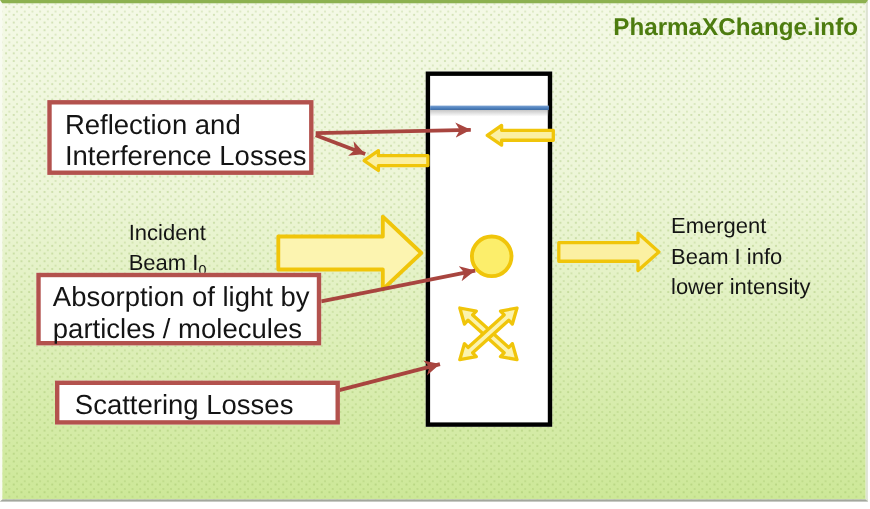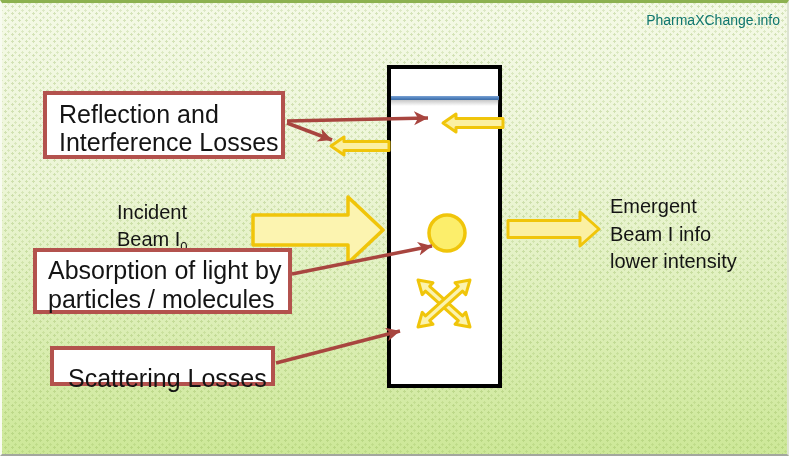--- a/index.html
+++ b/index.html
@@ -17,21 +17,21 @@
     border-left:2px solid #f8fbf0;
     border-right:2px solid #dde3d2;
     border-bottom:2px solid #a3a79e;
     background:
       radial-gradient(rgba(139,176,80,0.30) 1px, transparent 1.4px) 0 0/7px 7px,
       radial-gradient(rgba(139,176,80,0.22) 1px, transparent 1.4px) 3px 4px/7px 7px,
       linear-gradient(180deg, #f4f9e6 0%, #ecf5d6 40%, #cde898 100%);
   }
   .watermark{
     position:absolute;top:12px;right:11px;
-    font-size:14px;color:#0f766e;letter-spacing:0px;
+    font-size:22px;color:#4d7c0f;letter-spacing:0px;font-weight:bold;
   }
   
   .cuvette{
     position:absolute;left:387px;top:65px;width:115px;height:323px;
     box-sizing:border-box;border:4px solid #000;background:#fff;
   }
   .meniscus{
     position:absolute;left:391px;top:96px;width:108px;height:4px;
     background:linear-gradient(180deg,#7ba2d3 0%,#4f81bd 55%,#3e6da6 100%);
   }
@@ -40,21 +40,21 @@
     background:linear-gradient(180deg,rgba(130,130,130,0.45),rgba(130,130,130,0));
   }
   
   .callout{
     position:absolute;box-sizing:border-box;background:#fff;
     border:4px solid #b3524d;color:#141414;font-size:25px;
   }
   .callout .ln{white-space:nowrap;}
   .callout-reflection{left:43px;top:91px;width:242px;height:68px;padding:5px 0 0 12px;line-height:28px;}
   .callout-absorption{left:33px;top:248px;width:259px;height:66px;padding:4px 0 0 11px;line-height:29px;}
-  .callout-scattering{left:50px;top:346px;width:225px;height:40px;padding:12px 0 0 14px;line-height:33px;}
+  .callout-scattering{left:50px;top:346px;width:259px;height:40px;padding:2px 0 0 14px;line-height:33px;}
   
   .beam-label{position:absolute;color:#141414;font-size:20px;}
   .label-incident{left:117px;top:199px;width:96px;text-align:left;line-height:27px;}
   .label-incident sub{font-size:13px;}
   .label-emergent{left:610px;top:193px;line-height:27.5px;}
   .overlay{position:absolute;left:0;top:0;width:791px;height:463px;pointer-events:none;}
 </style>
 </head>
 <body>
 

